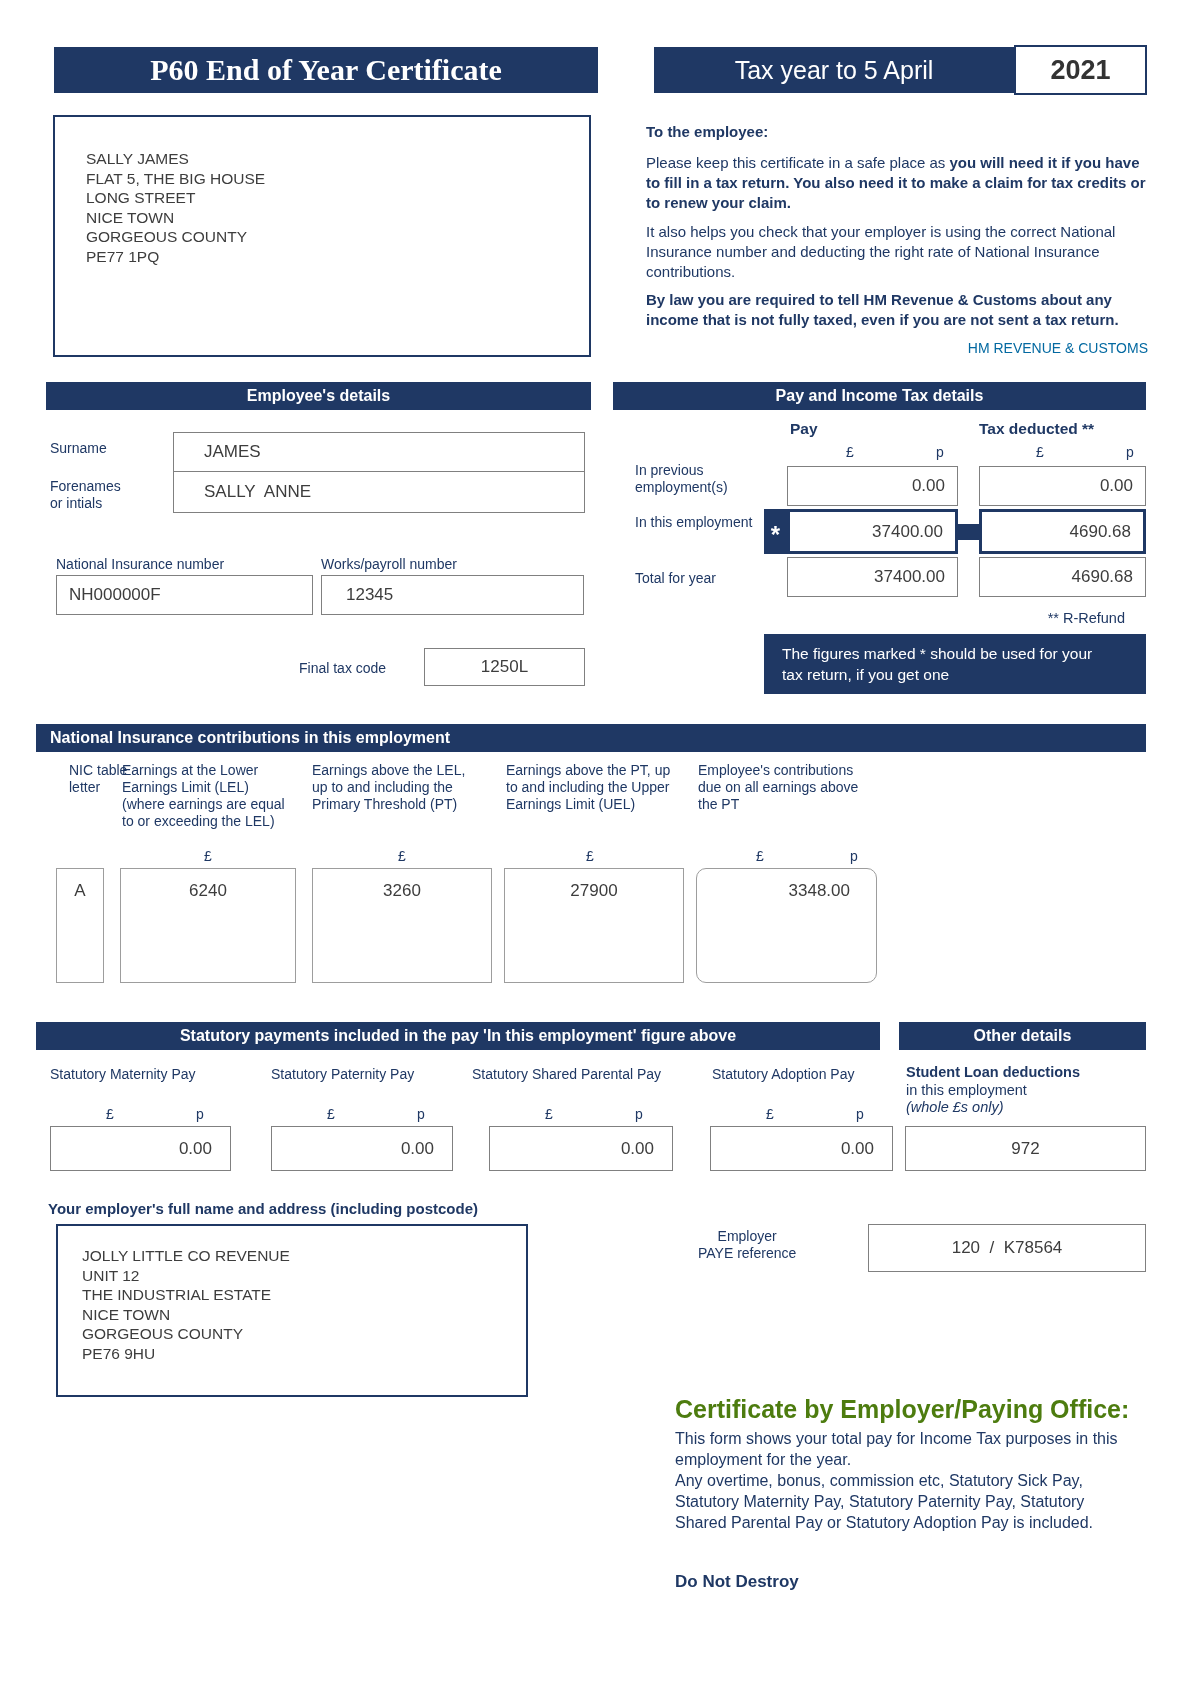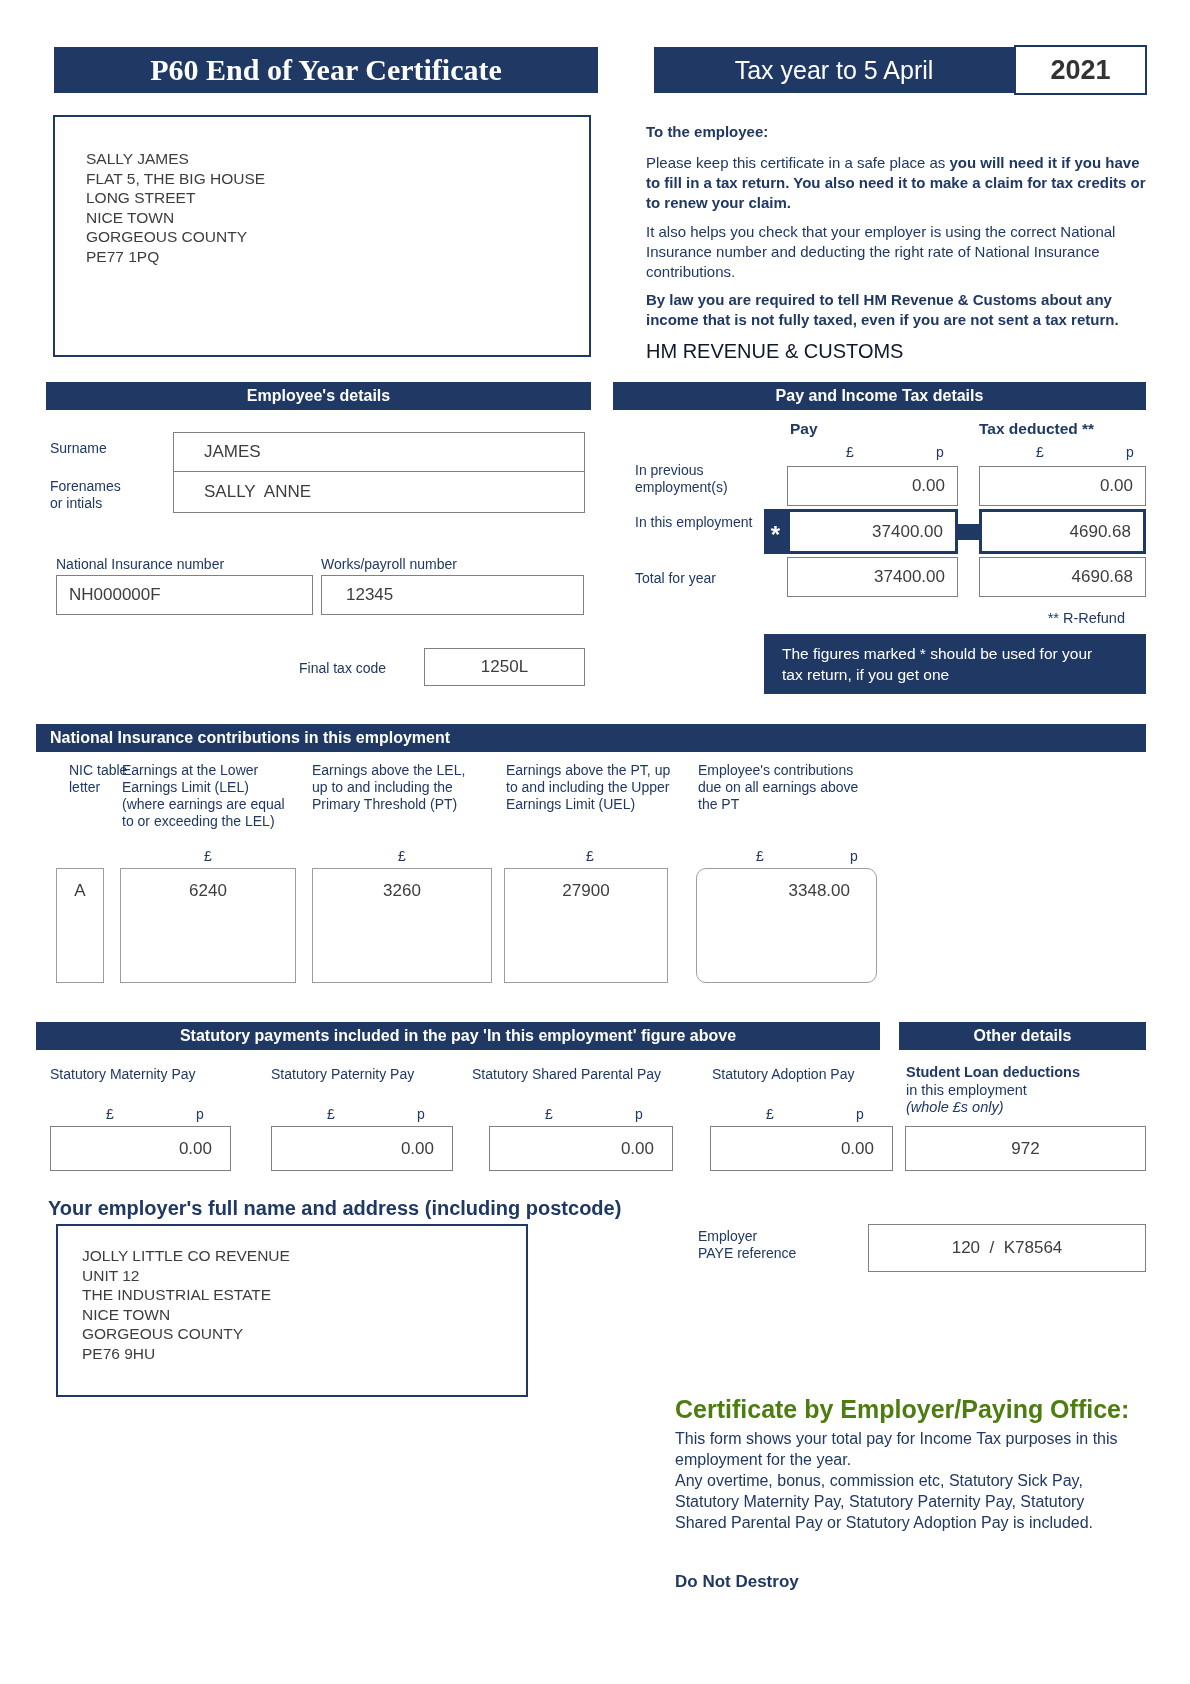--- a/index.html
+++ b/index.html
@@ -46,21 +46,21 @@
   </div>
 
   <div class="abs bodytext" style="left:646px; top:122px; font-weight:bold;"><span>To the employee:</span></div>
 
   <div class="abs bodytext" style="left:646px; top:153px; width:508px;"><span>Please keep this certificate in a safe place as </span><span style="font-weight:bold;">you will need it if you have to fill in a tax return. You also need it to make a claim for tax credits or to renew your claim.</span></div>
 
   <div class="abs bodytext" style="left:646px; top:222px; width:508px;"><span>It also helps you check that your employer is using the correct National Insurance number and deducting the right rate of National Insurance contributions.</span></div>
 
   <div class="abs bodytext" style="left:646px; top:290px; width:502px; font-weight:bold;"><span>By law you are required to tell HM Revenue &amp; Customs about any income that is not fully taxed, even if you are not sent a tax return.</span></div>
 
-  <div class="abs" style="left:646px; top:340px; width:502px; text-align:left; font-size:20px; color:#0f172a;"><span>HM REVENUE &amp; CUSTOMS</span></div>
+  <div class="abs" style="left:646px; top:340px; width:502px; text-align:right; font-size:14px; color:#0369a1;"><span>HM REVENUE &amp; CUSTOMS</span></div>
 
   <div class="abs banner tcenter" style="left:46px; top:382px; width:545px; height:28px; line-height:28px;"><span>Employee's details</span></div>
 
   <div class="abs banner tcenter" style="left:613px; top:382px; width:533px; height:28px; line-height:28px;"><span>Pay and Income Tax details</span></div>
 
   <div class="abs label" style="left:50px; top:440px;"><span>Surname</span></div>
   <div class="abs gbox" style="left:173px; top:432px; width:412px; height:40px;">
     <div class="value" style="line-height:38px; padding-left:30px;">JAMES</div>
   </div>
 
@@ -141,21 +141,21 @@
 
   <div class="abs nicbox tcenter" style="left:56px; top:868px; width:48px; height:115px;">
     <div class="value" style="padding-top:12px;">A</div>
   </div>
   <div class="abs nicbox tcenter" style="left:120px; top:868px; width:176px; height:115px;">
     <div class="value" style="padding-top:12px;">6240</div>
   </div>
   <div class="abs nicbox tcenter" style="left:312px; top:868px; width:180px; height:115px;">
     <div class="value" style="padding-top:12px;">3260</div>
   </div>
-  <div class="abs nicbox tcenter" style="left:504px; top:868px; width:164px; height:115px;">
+  <div class="abs nicbox tcenter" style="left:504px; top:868px; width:180px; height:115px;">
     <div class="value" style="padding-top:12px;">27900</div>
   </div>
   <div class="abs nicbox" style="left:696px; top:868px; width:181px; height:115px;border-radius:10px;">
     <div class="value vright" style="padding-top:12px; padding-right:26px;">3348.00</div>
   </div>
 
   <div class="abs banner tcenter" style="left:36px; top:1022px; width:844px; height:28px; line-height:28px;"><span>Statutory payments included in the pay 'In this employment' figure above</span></div>
   <div class="abs banner tcenter" style="left:899px; top:1022px; width:247px; height:28px; line-height:28px;"><span>Other details</span></div>
 
   <div class="abs label" style="left:50px; top:1066px;"><span>Statutory Maternity Pay</span></div>
@@ -187,34 +187,34 @@
   <div class="abs gbox" style="left:489px; top:1126px; width:184px; height:45px;">
     <div class="value vright" style="line-height:43px; padding-right:18px;">0.00</div>
   </div>
   <div class="abs gbox" style="left:710px; top:1126px; width:183px; height:45px;">
     <div class="value vright" style="line-height:43px; padding-right:18px;">0.00</div>
   </div>
   <div class="abs gbox tcenter" style="left:905px; top:1126px; width:241px; height:45px;">
     <div class="value" style="line-height:43px;">972</div>
   </div>
 
-  <div class="abs blabel" style="left:48px; top:1200px; font-size:20px;"><span>Your employer's full name and address (including postcode)</span></div>
+  <div class="abs blabel" style="left:48px; top:1200px; font-size:15px;"><span>Your employer's full name and address (including postcode)</span></div>
 
   <div class="abs nbox" style="left:56px; top:1224px; width:472px; height:173px; padding:20px 0 0 24px;">
     <div class="value" style="font-size:15.5px; line-height:19.5px;">
       <div>JOLLY LITTLE CO REVENUE</div>
       <div>UNIT 12</div>
       <div>THE INDUSTRIAL ESTATE</div>
       <div>NICE TOWN</div>
       <div>GORGEOUS COUNTY</div>
       <div>PE76 9HU</div>
     </div>
   </div>
 
-  <div class="abs label" style="left:698px; top:1228px;">
+  <div class="abs label" style="left:698px; top:1228px;text-align:center;">
     <div>Employer</div>
     <div>PAYE reference</div>
   </div>
   <div class="abs gbox tcenter" style="left:868px; top:1224px; width:278px; height:48px;">
     <div class="value pre" style="line-height:46px;">120  /  K78564</div>
   </div>
 
   <div class="abs" style="left:675px; top:1395px; width:475px; font-size:25px; font-weight:bold; color:#4d7c0f;"><span>Certificate by Employer/Paying Office:</span></div>
 
   <div class="abs" style="left:675px; top:1428px; width:450px; font-size:16px; line-height:21px; color:#1f3864;"><span>This form shows your total pay for Income Tax purposes in this employment for the year.</span></div>

